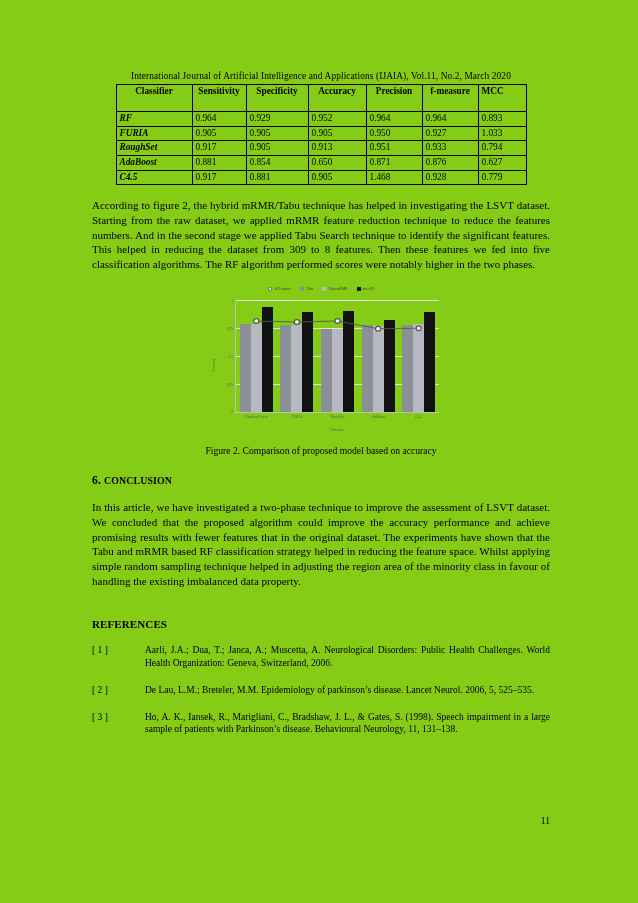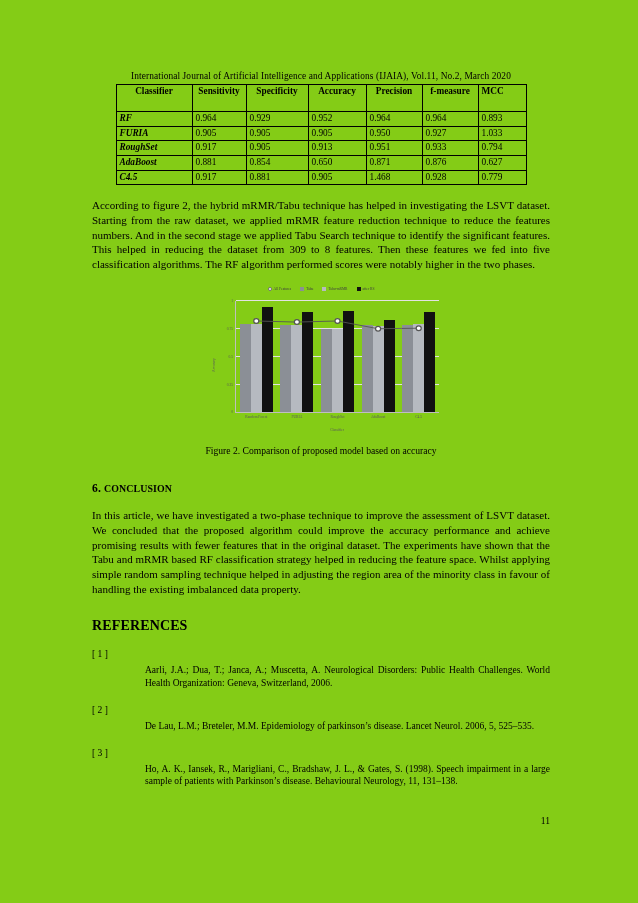--- a/index.html
+++ b/index.html
@@ -220,48 +220,47 @@
   }
   .fig-caption {
     font-size: 9.6px;
     text-align: center;
   }
 
   
   h2.section-heading {
     font-size: 11.6px;
     font-weight: bold;
-    margin: 26px 0 0 0;
+    margin: 18px 0 0 0;
     letter-spacing: 0.01em;
   }
   h2.section-heading .smallcaps {
     font-size: 9.9px;
   }
   h3.refs-heading {
-    font-size: 14px;
+    font-size: 11px;
     font-weight: bold;
-    margin: 22px 0 0 0;
+    margin: 30px 0 0 0;
     letter-spacing: 0.01em;
   }
 
   
   .ref-item {
     display: flex;
     margin-top: 14px;
     font-size: 9.5px;
     line-height: 1.35;
   }
   .ref-num {
     width: 53px;
     flex: 0 0 53px;
   }
   .ref-text {
     flex: 1 1 auto;
     text-align: justify;
-    margin-top: 16px;
   }
 
   
   .page-number {
     position: absolute;
     right: 0;
     top: 815px;
     font-size: 9.6px;
   }
 </style>

